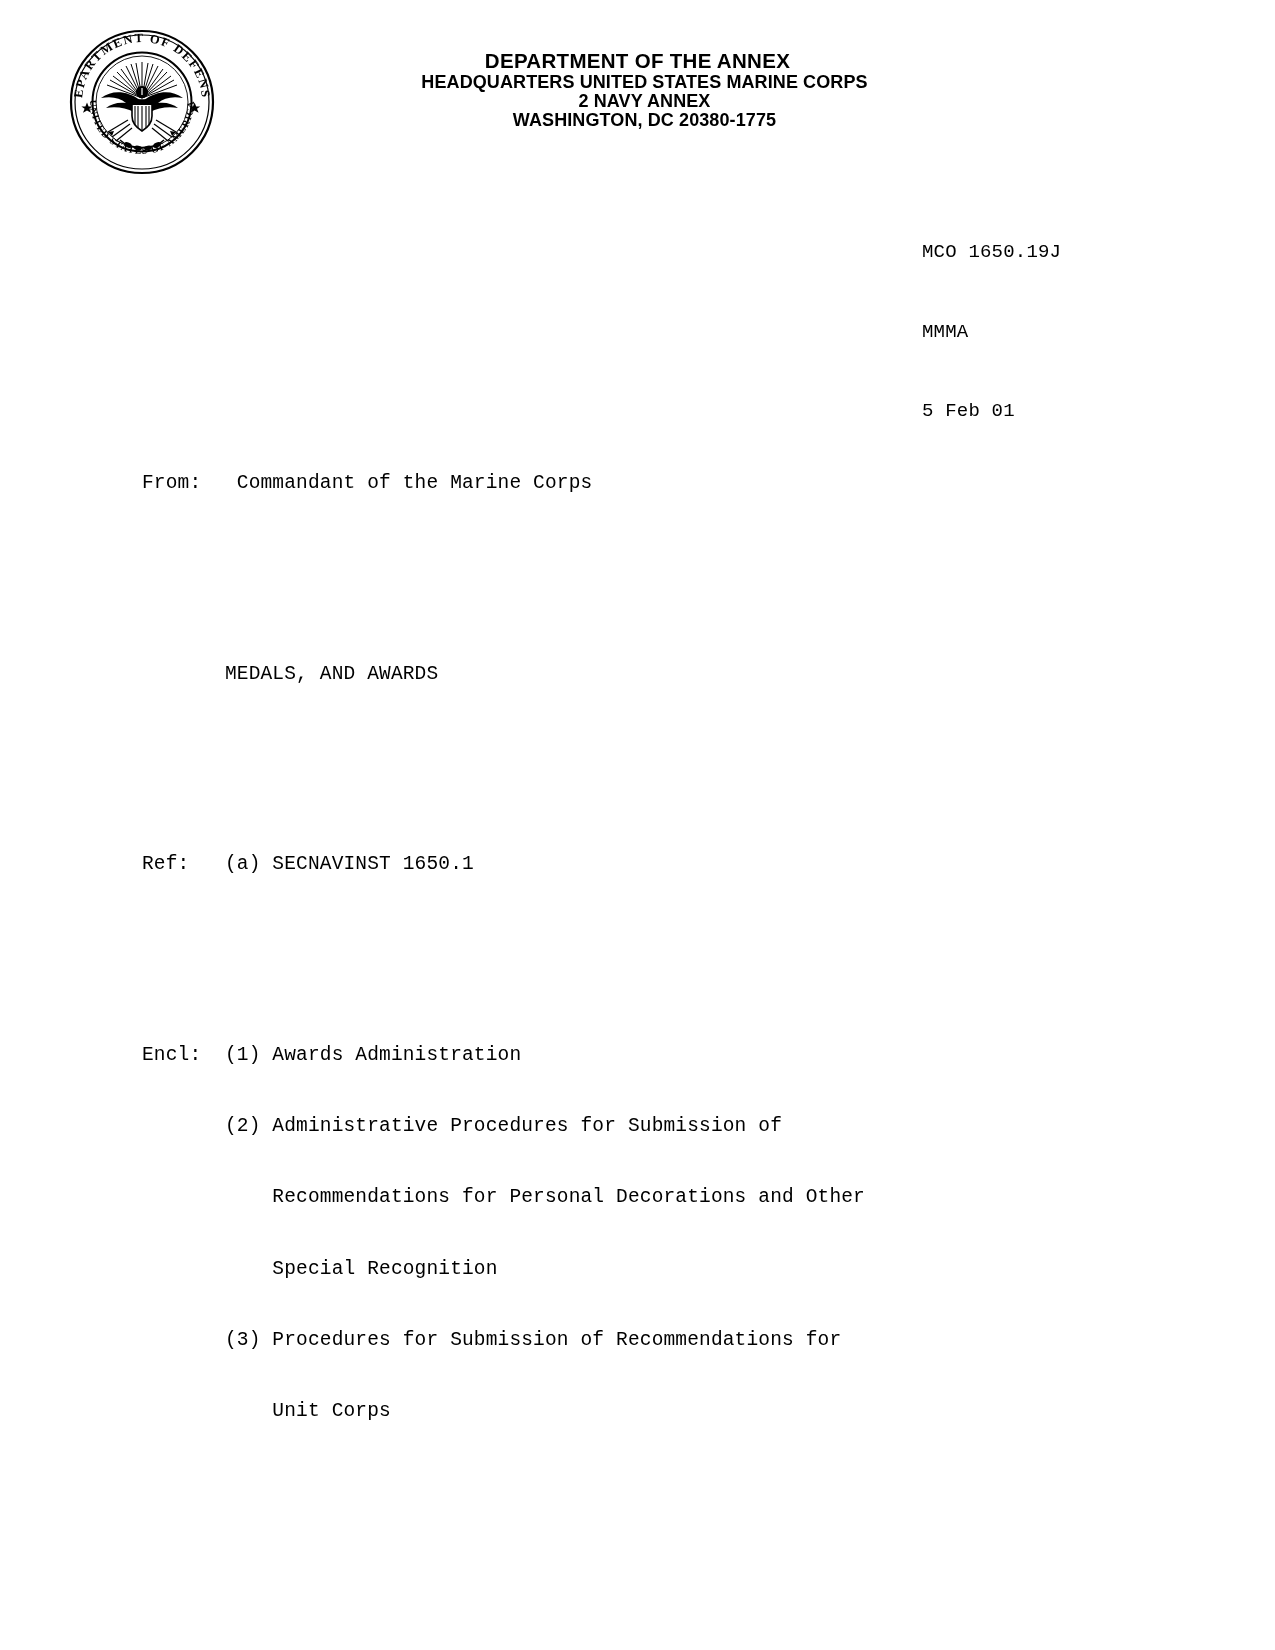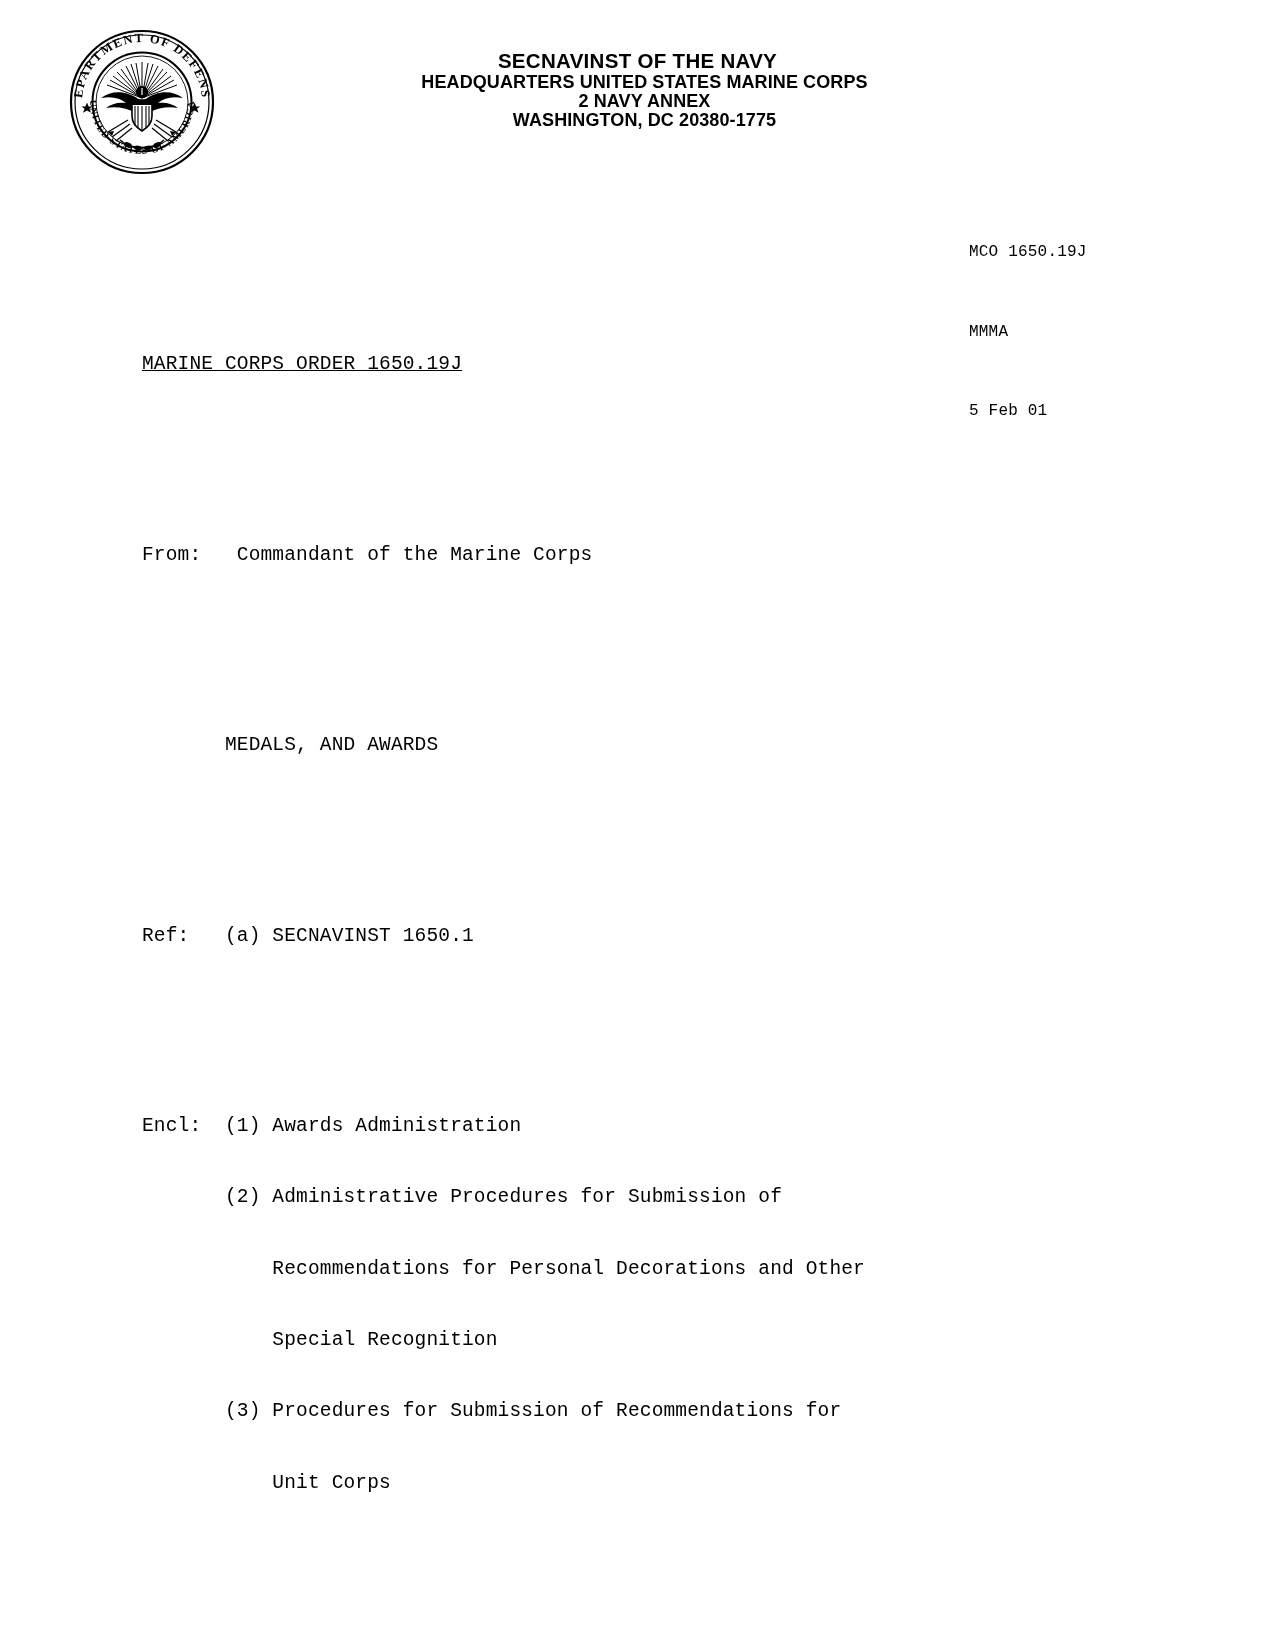--- a/index.html
+++ b/index.html
@@ -47,22 +47,22 @@
     left: 68px;
     width: 148px;
     height: 148px;
   }
   .seal-wrap svg { display: block; }
 
   
   .idblock {
     position: absolute;
     top: 186px;
-    left: 969px;
-    font-size: 16px;
+    left: 922px;
+    font-size: 19px;
     line-height: 26.5px;
     letter-spacing: 0.2px;
     white-space: pre;
   }
 
   
   .body {
     position: absolute;
     top: 282px;
     left: 142px;
@@ -152,35 +152,34 @@
 
       <path d="M52 112 C 62 122, 86 122, 96 112" stroke="#000" stroke-width="1.4" fill="none"></path>
       <ellipse cx="60" cy="117" rx="4" ry="2.4" fill="#000" transform="rotate(25 60 117)"></ellipse>
       <ellipse cx="70" cy="120" rx="4" ry="2.4" fill="#000" transform="rotate(10 70 120)"></ellipse>
       <ellipse cx="80" cy="120" rx="4" ry="2.4" fill="#000" transform="rotate(-10 80 120)"></ellipse>
       <ellipse cx="89" cy="117" rx="4" ry="2.4" fill="#000" transform="rotate(-25 89 117)"></ellipse>
     </svg>
   </div>
 
   <div class="letterhead">
-    <div class="lh-line1">SECNAVINST OF THE NAVY</div>
+    <div class="lh-line1">DEPARTMENT OF THE ANNEX</div>
     <div class="lh-line2">HEADQUARTERS UNITED STATES MARINE CORPS</div>
     <div class="lh-line3">2 NAVY ANNEX</div>
     <div class="lh-line4">WASHINGTON, DC 20380-1775</div>
   </div>
 
   <div class="idblock">
     <div>MCO 1650.19J</div>
     <div>MMMA</div>
     <div>5 Feb 01</div>
   </div>
 
   <div class="body">
 
-    <div class="blk"><span class="doctitle">MARINE CORPS ORDER 1650.19J</span></div>
 
     <div class="spacer"></div>
 
     <div class="blk">From:   Commandant of the Marine Corps</div>
 
     <div class="spacer"></div>
 
     <div class="blk">       MEDALS, AND AWARDS</div>
 
     <div class="spacer"></div>

